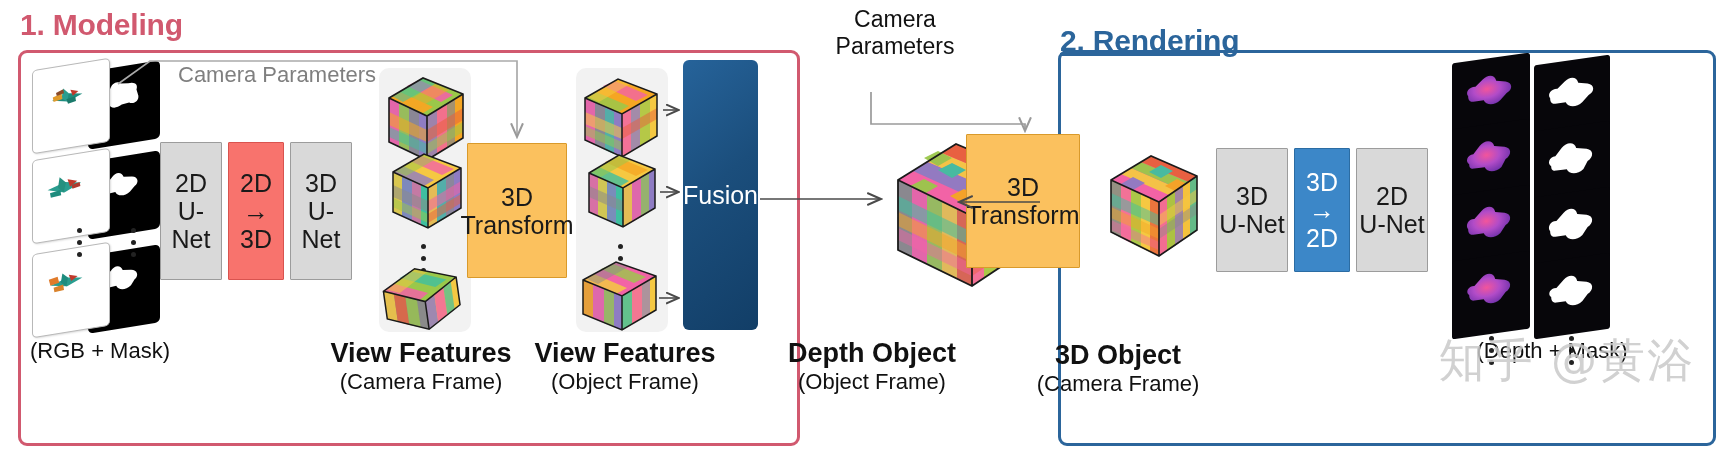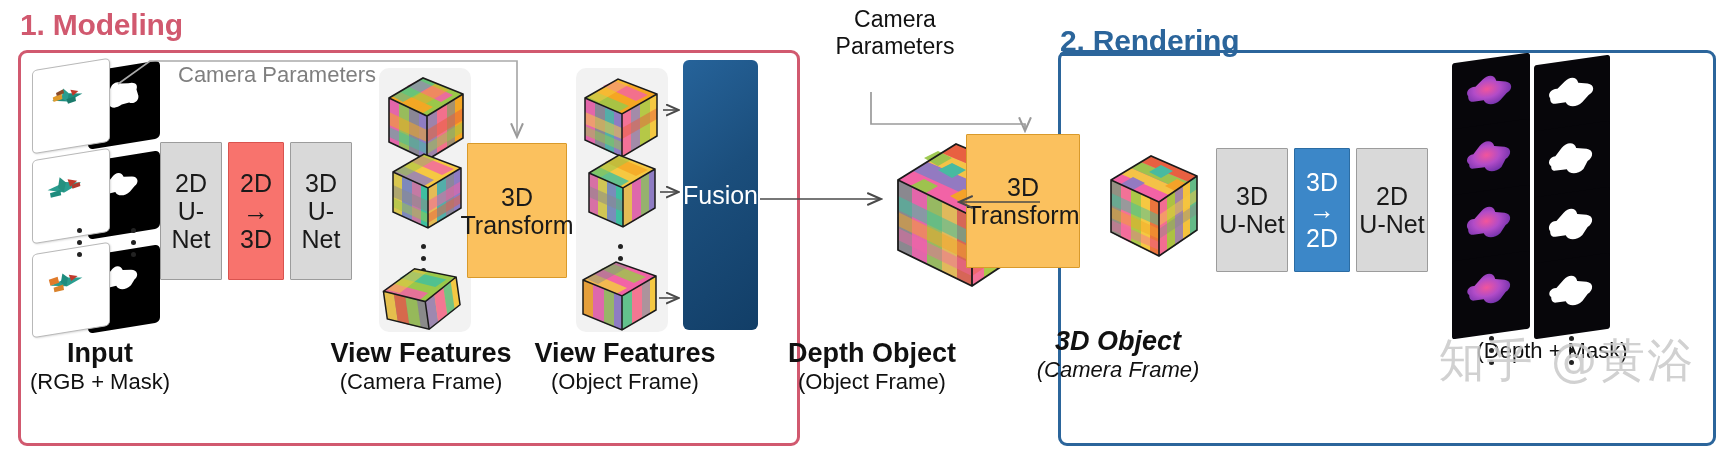--- a/index.html
+++ b/index.html
@@ -528,40 +528,39 @@
   <path d="M1046,202 L1960,202" fill="none" stroke="none"></path>
   <path d="M1043,201 L1960,201" fill="none" stroke="none"></path>
   <path d="M940,202 L958,202" fill="none" stroke="none"></path>
   <path d="M1042,202 L958,202" fill="none" stroke="none"></path>
   <path d="M1040,202 L960,202" fill="none" stroke="#4a4a4a" stroke-width="1.7" marker-end="url(#ah)" transform="translate(0,0)"></path>
 
   <path d="M871,92 L871,124 L1025,124 L1025,130" fill="none" stroke="#9A9A9A" stroke-width="1.7" marker-end="url(#ahg)"></path>
 </svg>
 
 <div class="cap" style="left:12px;top:338px;width:176px;">
-  <span class="t1">Input</span>
   <span class="t2">(RGB + Mask)</span>
 </div>
 
 <div class="cap" style="left:315px;top:338px;width:212px;">
   <span class="t1">View Features</span>
   <span class="t2">(Camera Frame)</span>
 </div>
 
 <div class="cap" style="left:519px;top:338px;width:212px;">
   <span class="t1">View Features</span>
   <span class="t2">(Object Frame)</span>
 </div>
 
 <div class="cap" style="left:779px;top:338px;width:186px;">
   <span class="t1">Depth Object</span>
   <span class="t2">(Object Frame)</span>
 </div>
 
-<div class="cap" style="left:1014px;top:326px;width:208px;font-style:italic;">
+<div class="cap" style="left:1014px;top:340px;width:208px;">
   <span class="t1">3D Object</span>
   <span class="t2">(Camera Frame)</span>
 </div>
 
 <div class="cap" style="left:1448px;top:338px;width:208px;">
   <span class="t2">(Depth + Mask)</span>
 </div>
 
 <div class="abs" id="watermark">知乎 @黄浴</div>
 

